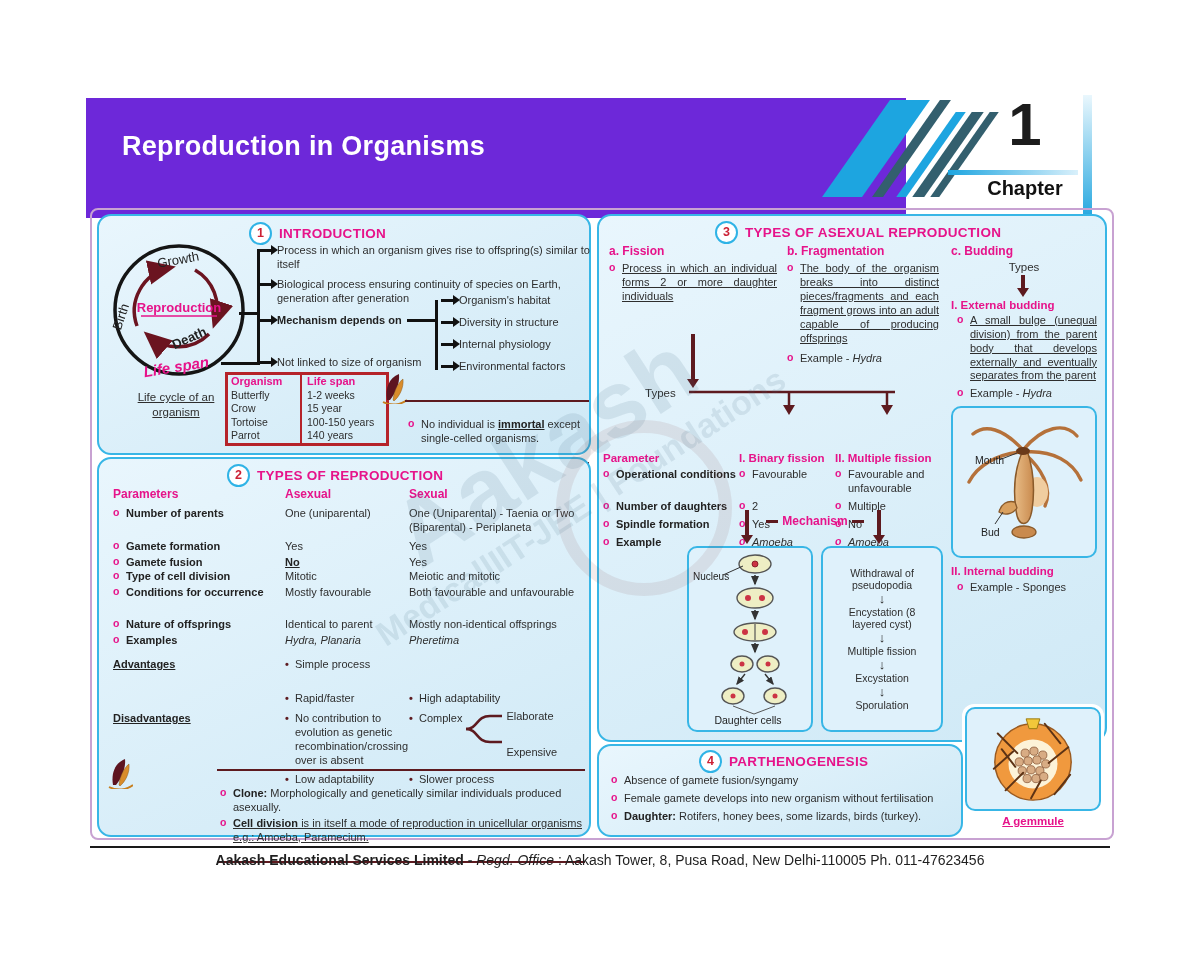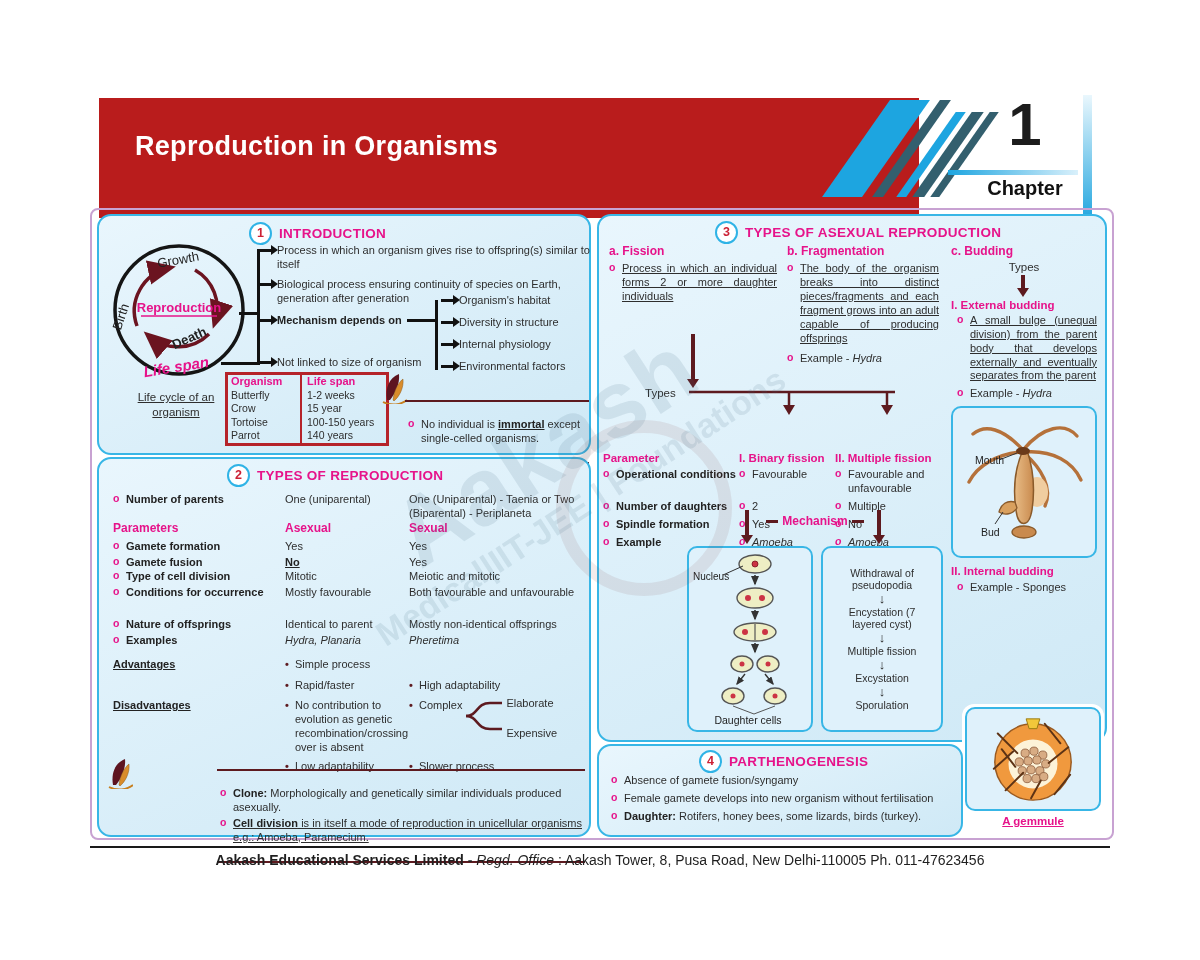--- a/index.html
+++ b/index.html
@@ -1,19 +1,19 @@
 <!DOCTYPE html>
 <html><head>
 <meta charset="utf-8">
 <style>
   html,body{margin:0;padding:0;}
   .page{position:relative;width:1200px;height:960px;background:#ffffff;font-family:"Liberation Sans",sans-serif;overflow:hidden;}
 
   
-  .banner{position:absolute;left:99px;top:98px;width:820px;height:120px;background:#b91c1c;}
+  .banner{position:absolute;left:86px;top:98px;width:820px;height:120px;background:#6d28d9;}
   .banner-title{position:absolute;left:36px;top:33px;font-size:27px;font-weight:bold;color:#ffffff;letter-spacing:.3px;}
   .slashes{position:absolute;left:856px;top:100px;width:160px;height:97px;}
   .slash{position:absolute;top:0;height:97px;transform:skewX(-35deg);}
   .s1{left:0;width:40px;background:#1da5e0;}
   .s2{left:50px;width:11px;background:#335f6e;}
   .s3{left:70px;top:12px;height:85px;width:10px;background:#1da5e0;}
   .s4{left:86px;top:12px;height:85px;width:12px;background:#335f6e;}
   .s5{left:104px;top:12px;height:85px;width:9px;background:#335f6e;}
   .chapter-num{position:absolute;left:975px;top:92px;width:100px;text-align:center;font-size:60px;font-weight:bold;color:#1c1c1c;line-height:1.1;}
   .chapter-underline{position:absolute;left:948px;top:170px;width:130px;height:5px;background:linear-gradient(to right,#1da5e0,#d9f0fb);}
@@ -201,30 +201,30 @@
     </div>
   </div>
 
   <div class="panel" id="p2">
     <div class="phead" style="left:128px;top:5px;">
       <span class="chip">2</span>
       <span class="sect-title">TYPES OF REPRODUCTION</span>
     </div>
 
     <div class="abs" style="left:14px;top:28px;width:468px;">
+      <div class="r">
+        <div class="colhead">Parameters</div>
+        <div class="colhead">Asexual</div>
+        <div class="colhead">Sexual</div>
+      </div>
       <div class="r" style="margin-top:6px;">
         <div class="bullet t bold">Number of parents</div>
         <div class="t">One (uniparental)</div>
         <div class="t">One (Uniparental) - Taenia or Two (Biparental) - Periplaneta</div>
       </div>
-      <div class="r">
-        <div class="colhead">Parameters</div>
-        <div class="colhead">Asexual</div>
-        <div class="colhead">Sexual</div>
-      </div>
       <div class="r" style="margin-top:5px;">
         <div class="bullet t bold">Gamete formation</div>
         <div class="t">Yes</div>
         <div class="t">Yes</div>
       </div>
       <div class="r" style="margin-top:2px;">
         <div class="bullet t bold">Gamete fusion</div>
         <div class="t u bold">No</div>
         <div class="t">Yes</div>
       </div>
@@ -246,36 +246,36 @@
       <div class="r" style="margin-top:2px;">
         <div class="bullet t bold">Examples</div>
         <div class="t it">Hydra, Planaria</div>
         <div class="t it">Pheretima</div>
       </div>
 
       <div class="r" style="margin-top:10px;">
         <div class="t bold u">Advantages</div>
         <div class="dot t">Simple process</div>
       </div>
-      <div class="r" style="margin-top:7px;">
+      <div class="r" style="margin-top:20px;">
         <div></div>
         <div class="dot t">Rapid/faster</div>
         <div class="dot t">High adaptability</div>
       </div>
 
       <div class="r" style="margin-top:6px;">
         <div class="t bold u">Disadvantages</div>
         <div class="dot t">No contribution to evolution as genetic recombination/crossing over is absent</div>
         <div style="display:flex;align-items:flex-start;">
           <span class="dot t">Complex</span>
           <svg width="40" height="42" viewBox="0 0 40 42" style="margin:-4px 2px 0 2px;flex:none;">
             <path d="M2,21 C14,21 12,8 26,8 L38,8" fill="none" stroke="#5d1a1f" stroke-width="2.5"></path>
             <path d="M2,21 C14,21 12,34 26,34 L38,34" fill="none" stroke="#5d1a1f" stroke-width="2.5"></path>
           </svg>
-          <span style="display:flex;flex-direction:column;gap:16px;margin-top:-2px;">
+          <span style="display:flex;flex-direction:column;gap:22px;margin-top:-2px;">
             <span class="t">Elaborate</span>
             <span class="t">Expensive</span>
           </span>
         </div>
       </div>
       <div class="r" style="margin-top:5px;">
         <div></div>
         <div class="dot t">Low adaptability</div>
         <div class="dot t">Slower process</div>
       </div>
@@ -387,21 +387,21 @@
           <circle cx="86" cy="148" r="2.5" fill="#cc3344"></circle>
         <polyline points="44,158 65,166 86,158" fill="none" stroke="#555" stroke-width="1"></polyline>
         <text x="59" y="176" text-anchor="middle" font-size="10.5" fill="#222">Daughter cells</text>
       </svg>
     </div>
 
     <div class="mechbox" style="left:222px;top:330px;width:118px;height:182px;">
       <div class="flowcol">
         <span>Withdrawal of pseudopodia</span>
         <span class="fdown">↓</span>
-        <span>Encystation (7 layered cyst)</span>
+        <span>Encystation (8 layered cyst)</span>
         <span class="fdown">↓</span>
         <span>Multiple fission</span>
         <span class="fdown">↓</span>
         <span>Excystation</span>
         <span class="fdown">↓</span>
         <span>Sporulation</span>
       </div>
     </div>
 
     <div class="abs" style="left:352px;top:28px;width:146px;">

